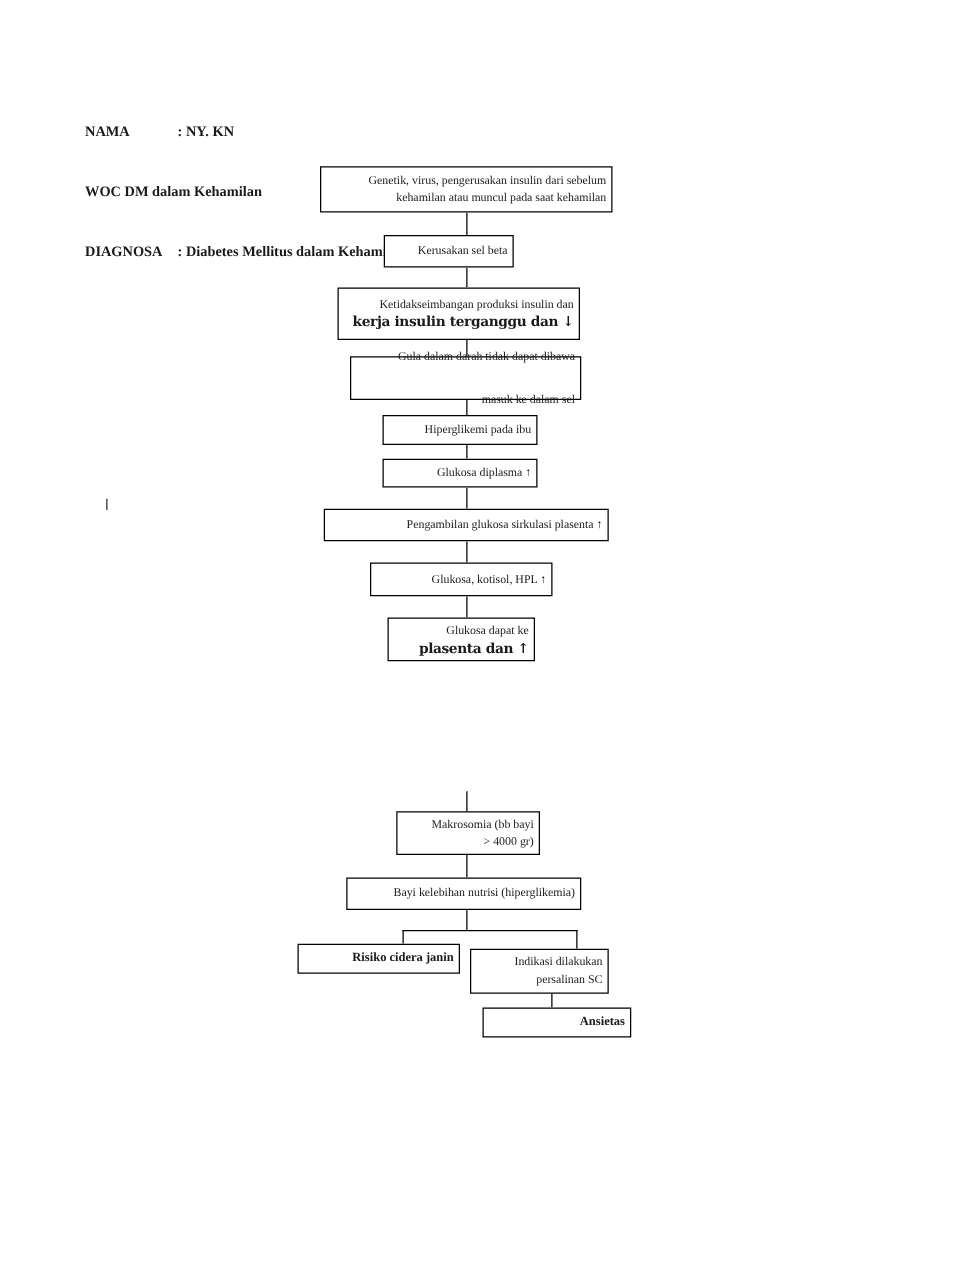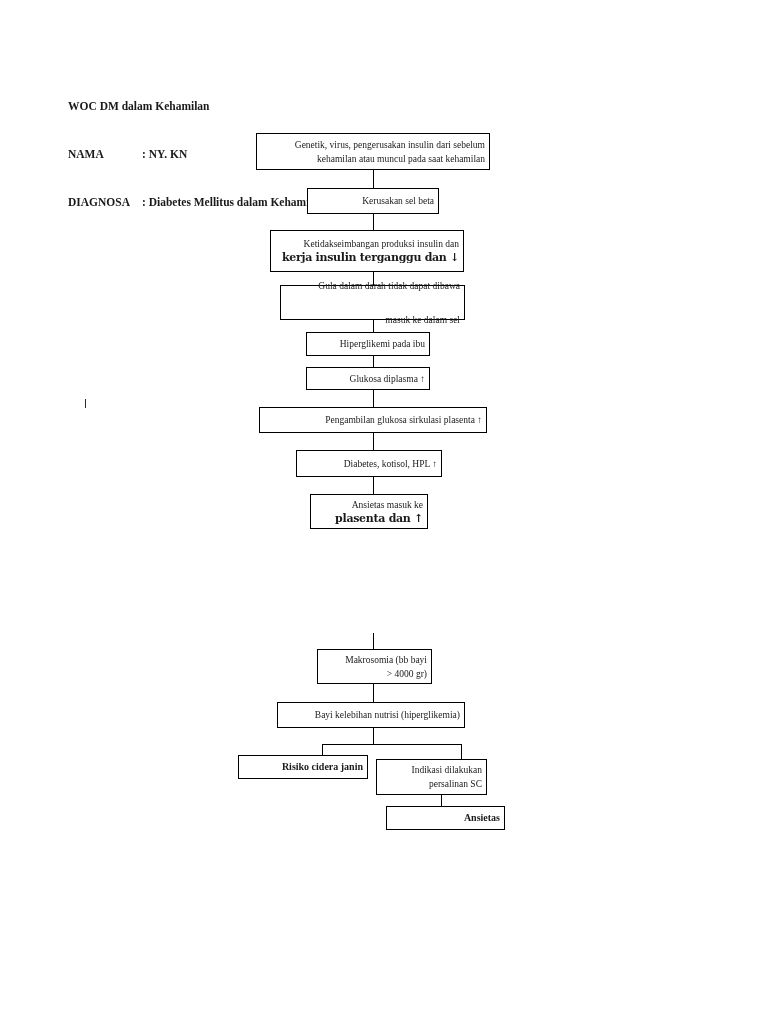--- a/index.html
+++ b/index.html
@@ -72,22 +72,22 @@
     position: absolute;
     width: 1px;
     height: 9px;
     background: #2b2b2b;
   }
 </style>
 </head>
 <body>
 
 <div class="header">
+  <span class="hdr-line"><span class="hdr-label">NAMA</span><span>: </span><span>NY. KN</span></span>
   <span class="hdr-line">WOC DM dalam Kehamilan</span>
-  <span class="hdr-line"><span class="hdr-label">NAMA</span><span>: </span><span>NY. KN</span></span>
   <span class="hdr-line"><span class="hdr-label">DIAGNOSA</span><span>: </span><span>Diabetes Mellitus dalam Kehamilan</span></span>
 </div>
 
 <div class="artifact" style="left:85px; top:399px;"></div>
 
 <div class="conn v" style="left:373px; top:170px;  height:18px;"></div>
 <div class="conn v" style="left:373px; top:214px;  height:16px;"></div>
 <div class="conn v" style="left:373px; top:272px;  height:13px;"></div>
 <div class="conn v" style="left:373px; top:320px;  height:12px;"></div>
 <div class="conn v" style="left:373px; top:356px;  height:11px;"></div>
@@ -103,21 +103,21 @@
 <div class="conn v" style="left:322px; top:744px;  height:11px;"></div>
 <div class="conn v" style="left:461px; top:744px;  height:15px;"></div>
 
 <div class="conn v" style="left:441px; top:795px;  height:11px;"></div>
 
 <div class="node" style="left:256px; top:133px; width:234px; height:37px;">
   <span class="ln">Genetik, virus, pengerusakan insulin dari sebelum</span>
   <span class="ln">kehamilan atau muncul pada saat kehamilan</span>
 </div>
 
-<div class="node" style="left:307px; top:188px; width:132px; height:26px;">
+<div class="node" style="left:307px; top:188px; width:104px; height:26px;">
   <span class="ln">Kerusakan sel beta</span>
 </div>
 
 <div class="node" style="left:270px; top:230px; width:194px; height:42px;">
   <span class="ln">Ketidakseimbangan produksi insulin dan</span>
   <span class="ln alt">kerja insulin terganggu dan ↓</span>
 </div>
 
 <div class="node" style="left:280px; top:285px; width:185px; height:35px;gap:20px;">
   <span class="ln">Gula dalam darah tidak dapat dibawa</span>
@@ -130,25 +130,25 @@
 
 <div class="node" style="left:306px; top:367px; width:124px; height:23px;">
   <span class="ln">Glukosa diplasma ↑</span>
 </div>
 
 <div class="node" style="left:259px; top:407px; width:228px; height:26px;">
   <span class="ln">Pengambilan glukosa sirkulasi plasenta ↑</span>
 </div>
 
 <div class="node" style="left:296px; top:450px; width:146px; height:27px;">
-  <span class="ln">Diabetes, kotisol, HPL ↑</span>
+  <span class="ln">Glukosa, kotisol, HPL ↑</span>
 </div>
 
 <div class="node" style="left:310px; top:494px; width:118px; height:35px;">
-  <span class="ln">Ansietas masuk ke</span>
+  <span class="ln">Glukosa dapat ke</span>
   <span class="ln alt">plasenta dan ↑</span>
 </div>
 
 <div class="node" style="left:317px; top:649px; width:115px; height:35px;">
   <span class="ln">Makrosomia (bb bayi</span>
   <span class="ln">&gt; 4000 gr)</span>
 </div>
 
 <div class="node" style="left:277px; top:702px; width:188px; height:26px;">
   <span class="ln">Bayi kelebihan nutrisi (hiperglikemia)</span>

